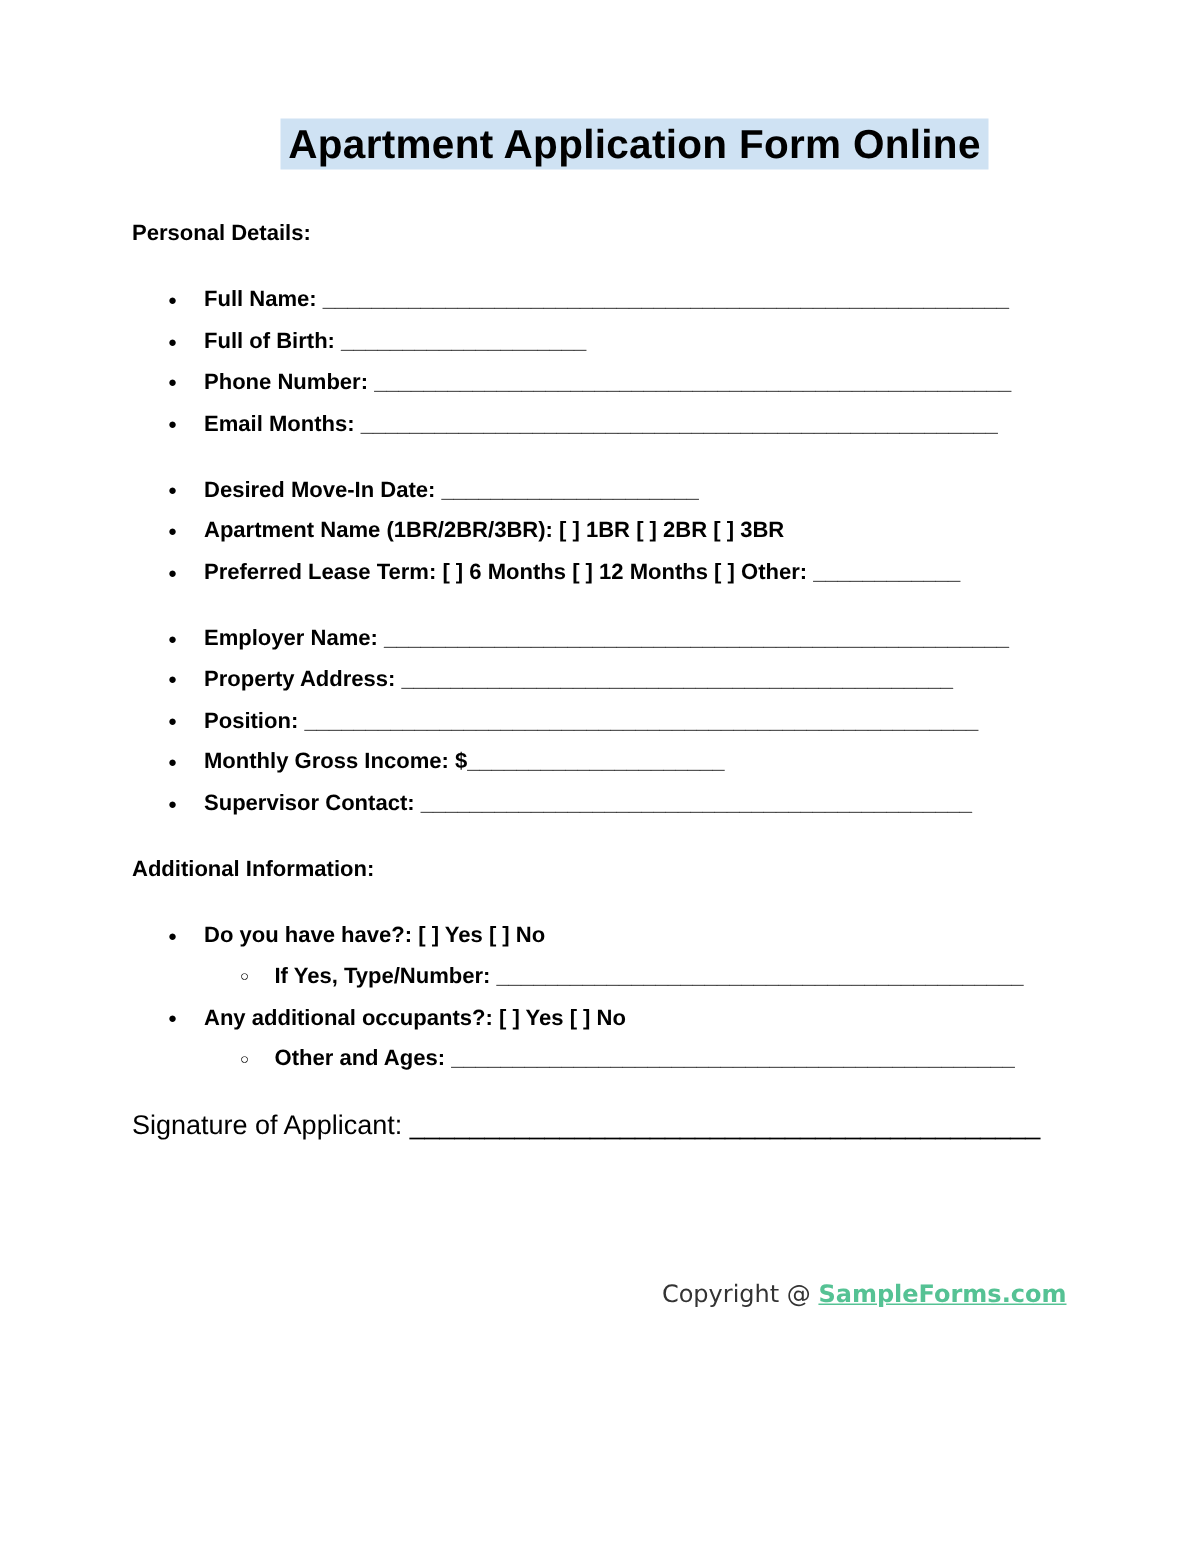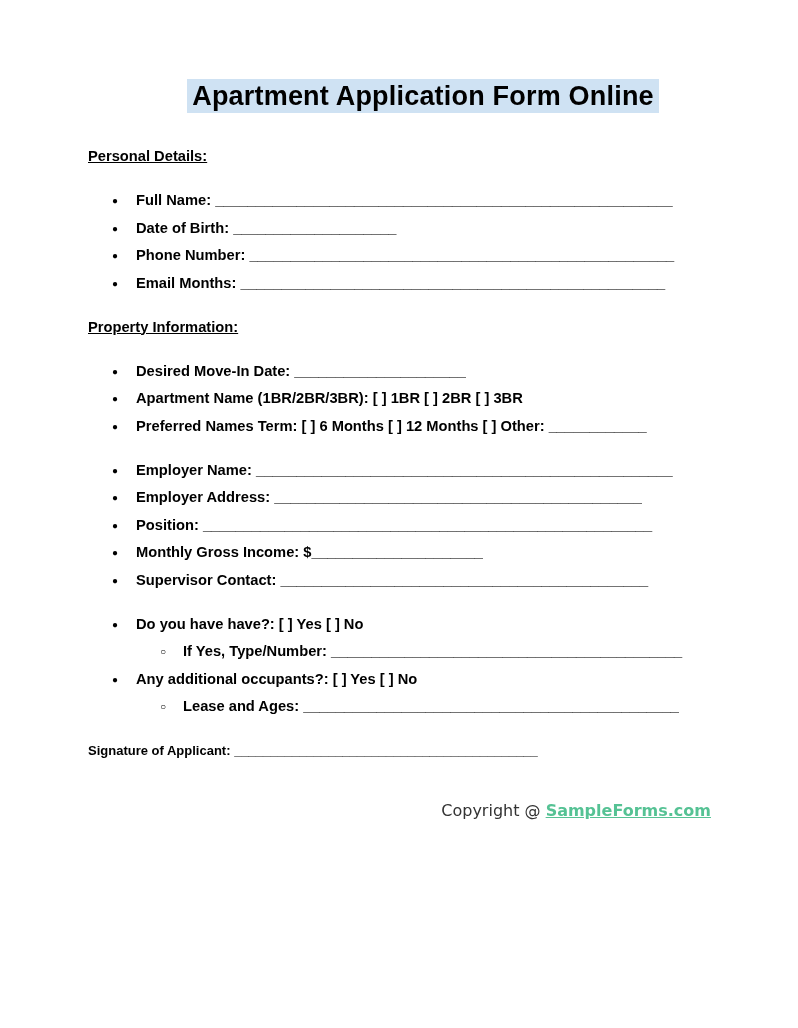--- a/index.html
+++ b/index.html
@@ -31,21 +31,20 @@
   }
   .doc-title .hl {
     background: var(--highlight);
     padding: 2px 5px;
   }
   .heading {
     font-size: 14.7px;
     font-weight: bold;
     line-height: 27.5px;
     margin: 0 0 16.5px 0;
-    text-decoration: underline;
   }
   ul.items {
     list-style: none;
     margin: 0 0 16.5px 0;
     padding: 0;
   }
   li.item {
     position: relative;
     font-size: 14.7px;
     font-weight: bold;
@@ -58,29 +57,29 @@
     left: 24px;
     top: 0;
     width: 14px;
     font-size: 10px;
     line-height: 27.5px;
     text-align: left;
   }
   li.item.sub { padding-left: 95px; }
   li.item.sub .marker { left: 72px; }
   .sig-line, .date-line {
-    font-size: 13px;
-    font-weight: bold;
+    font-size: 18px;
+    font-weight: normal;
     line-height: 27.5px;
     margin: 0 0 16.5px 0;
     white-space: nowrap;
   }
   .date-line { padding-left: 5px; }
   .footer {
-    margin-top: 32px;
+    margin-top: 84px;
     text-align: right;
     padding-right: 47px;
     font-family: "DejaVu Sans", "Liberation Sans", sans-serif;
     font-size: 16px;
     line-height: 28px;
     color: #333333;
   }
   .footer a.sf-link {
     color: var(--link-color);
     font-weight: bold;
@@ -97,102 +96,102 @@
 
   <p class="heading">Personal Details:</p>
   <ul class="items">
     <li class="item">
       <span class="marker">●</span>
       <span class="lbl">Full Name:</span>
       <span class="blank">________________________________________________________</span>
     </li>
     <li class="item">
       <span class="marker">●</span>
-      <span class="lbl">Date of Birth:</span>
+      <span class="lbl">Full of Birth:</span>
       <span class="blank">____________________</span>
     </li>
     <li class="item">
       <span class="marker">●</span>
       <span class="lbl">Phone Number:</span>
       <span class="blank">____________________________________________________</span>
     </li>
     <li class="item">
       <span class="marker">●</span>
       <span class="lbl">Email Months:</span>
       <span class="blank">____________________________________________________</span>
     </li>
   </ul>
 
-  <p class="heading">Property Information:</p>
   <ul class="items">
     <li class="item">
       <span class="marker">●</span>
       <span class="lbl">Desired Move-In Date:</span>
       <span class="blank">_____________________</span>
     </li>
     <li class="item">
       <span class="marker">●</span>
       <span class="lbl">Apartment Name (1BR/2BR/3BR):</span>
       <span class="opts">[ ] 1BR [ ] 2BR [ ] 3BR</span>
     </li>
     <li class="item">
       <span class="marker">●</span>
-      <span class="lbl">Preferred Names Term:</span>
+      <span class="lbl">Preferred Lease Term:</span>
       <span class="opts">[ ] 6 Months [ ] 12 Months [ ] Other:</span>
       <span class="blank">____________</span>
     </li>
   </ul>
 
   <ul class="items">
     <li class="item">
       <span class="marker">●</span>
       <span class="lbl">Employer Name:</span>
       <span class="blank">___________________________________________________</span>
     </li>
     <li class="item">
       <span class="marker">●</span>
-      <span class="lbl">Employer Address:</span>
+      <span class="lbl">Property Address:</span>
       <span class="blank">_____________________________________________</span>
     </li>
     <li class="item">
       <span class="marker">●</span>
       <span class="lbl">Position:</span>
       <span class="blank">_______________________________________________________</span>
     </li>
     <li class="item">
       <span class="marker">●</span>
       <span class="lbl">Monthly Gross Income:</span>
       <span class="blank">$_____________________</span>
     </li>
     <li class="item">
       <span class="marker">●</span>
       <span class="lbl">Supervisor Contact:</span>
       <span class="blank">_____________________________________________</span>
     </li>
   </ul>
 
+  <p class="heading">Additional Information:</p>
   <ul class="items">
     <li class="item">
       <span class="marker">●</span>
       <span class="lbl">Do you have have?:</span>
       <span class="opts">[ ] Yes [ ] No</span>
     </li>
     <li class="item sub">
       <span class="marker">○</span>
       <span class="lbl">If Yes, Type/Number:</span>
       <span class="blank">___________________________________________</span>
     </li>
     <li class="item">
       <span class="marker">●</span>
       <span class="lbl">Any additional occupants?:</span>
       <span class="opts">[ ] Yes [ ] No</span>
     </li>
     <li class="item sub">
       <span class="marker">○</span>
-      <span class="lbl">Lease and Ages:</span>
+      <span class="lbl">Other and Ages:</span>
       <span class="blank">______________________________________________</span>
     </li>
   </ul>
 
   <p class="sig-line">
     <span class="lbl">Signature of Applicant:</span>
     <span class="blank">__________________________________________</span>
   </p>
 
   <div class="footer">

